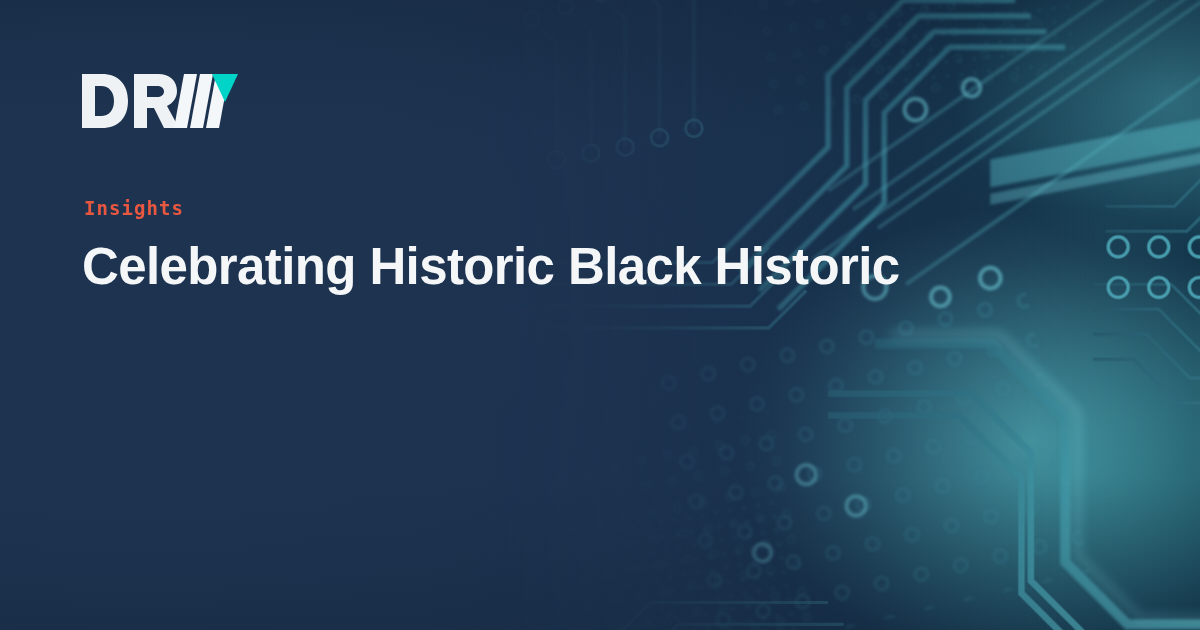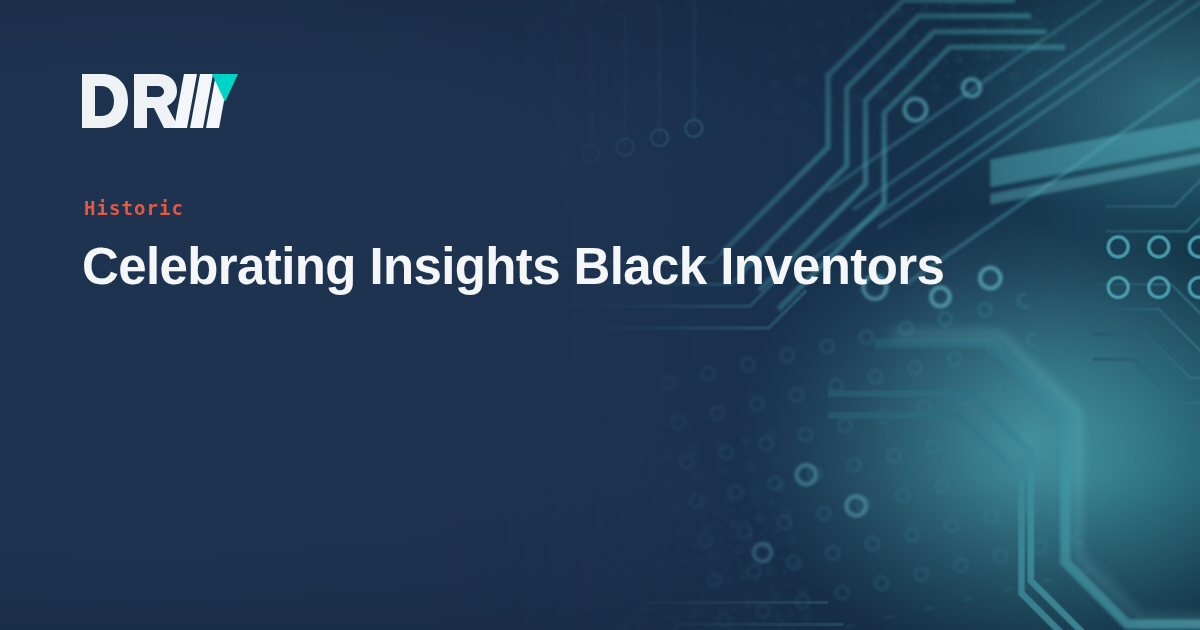--- a/index.html
+++ b/index.html
@@ -306,18 +306,18 @@
                  M67 14 V25 H77 C81 25 84 23 84 19.5 C84 16 81 14 77 14 Z" fill="#eef2f5" fill-rule="evenodd"></path>
 
         <path d="M104 2 H117 L107 56 H94 Z" fill="#f4f7f9"></path>
         <path d="M120 2 H133 L123 56 H110 Z" fill="#f4f7f9"></path>
         <path d="M136 2 H149 L139 56 H126 Z" fill="#f4f7f9"></path>
 
         <path d="M132 2 H158 L145 30 Z" fill="#00d4c8"></path>
       </svg>
     </div>
 
-    <div class="eyebrow">Historic</div>
-
-    <h1 class="headline">Celebrating Insights Black Inventors</h1>
+    <div class="eyebrow">Insights</div>
+
+    <h1 class="headline">Celebrating Historic Black Historic</h1>
 
   </div>
 </div>
 
 </body></html>

